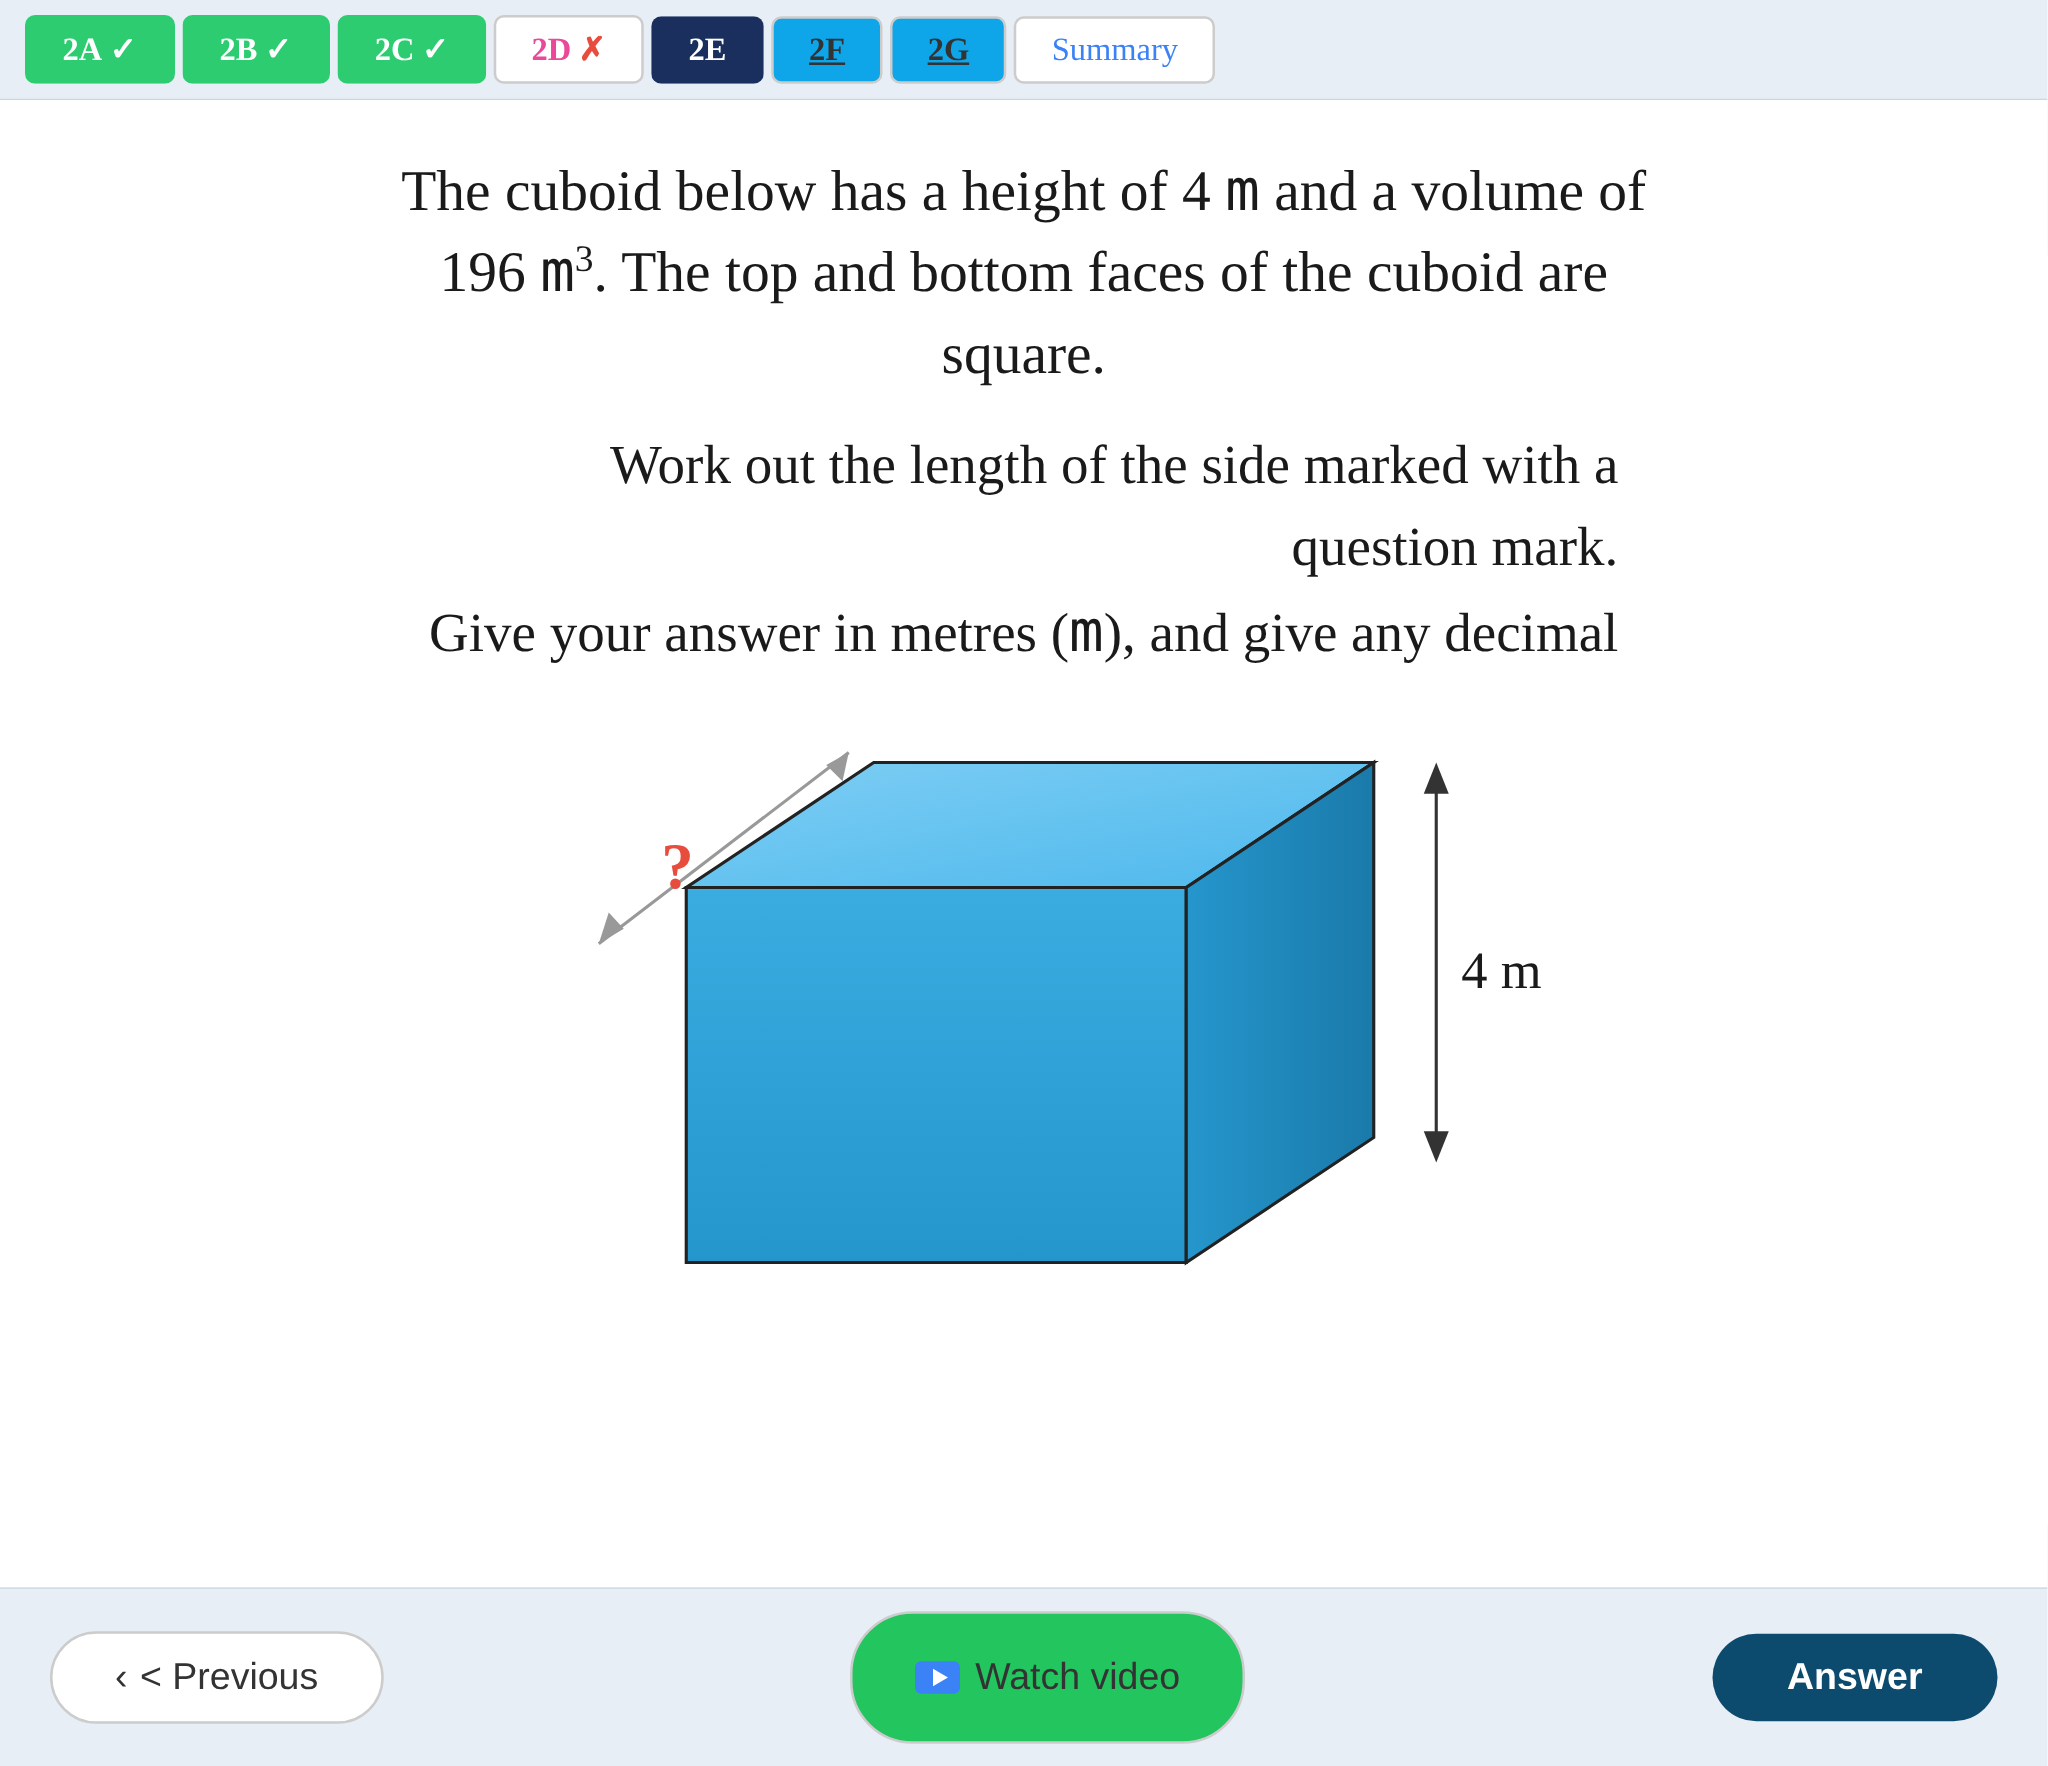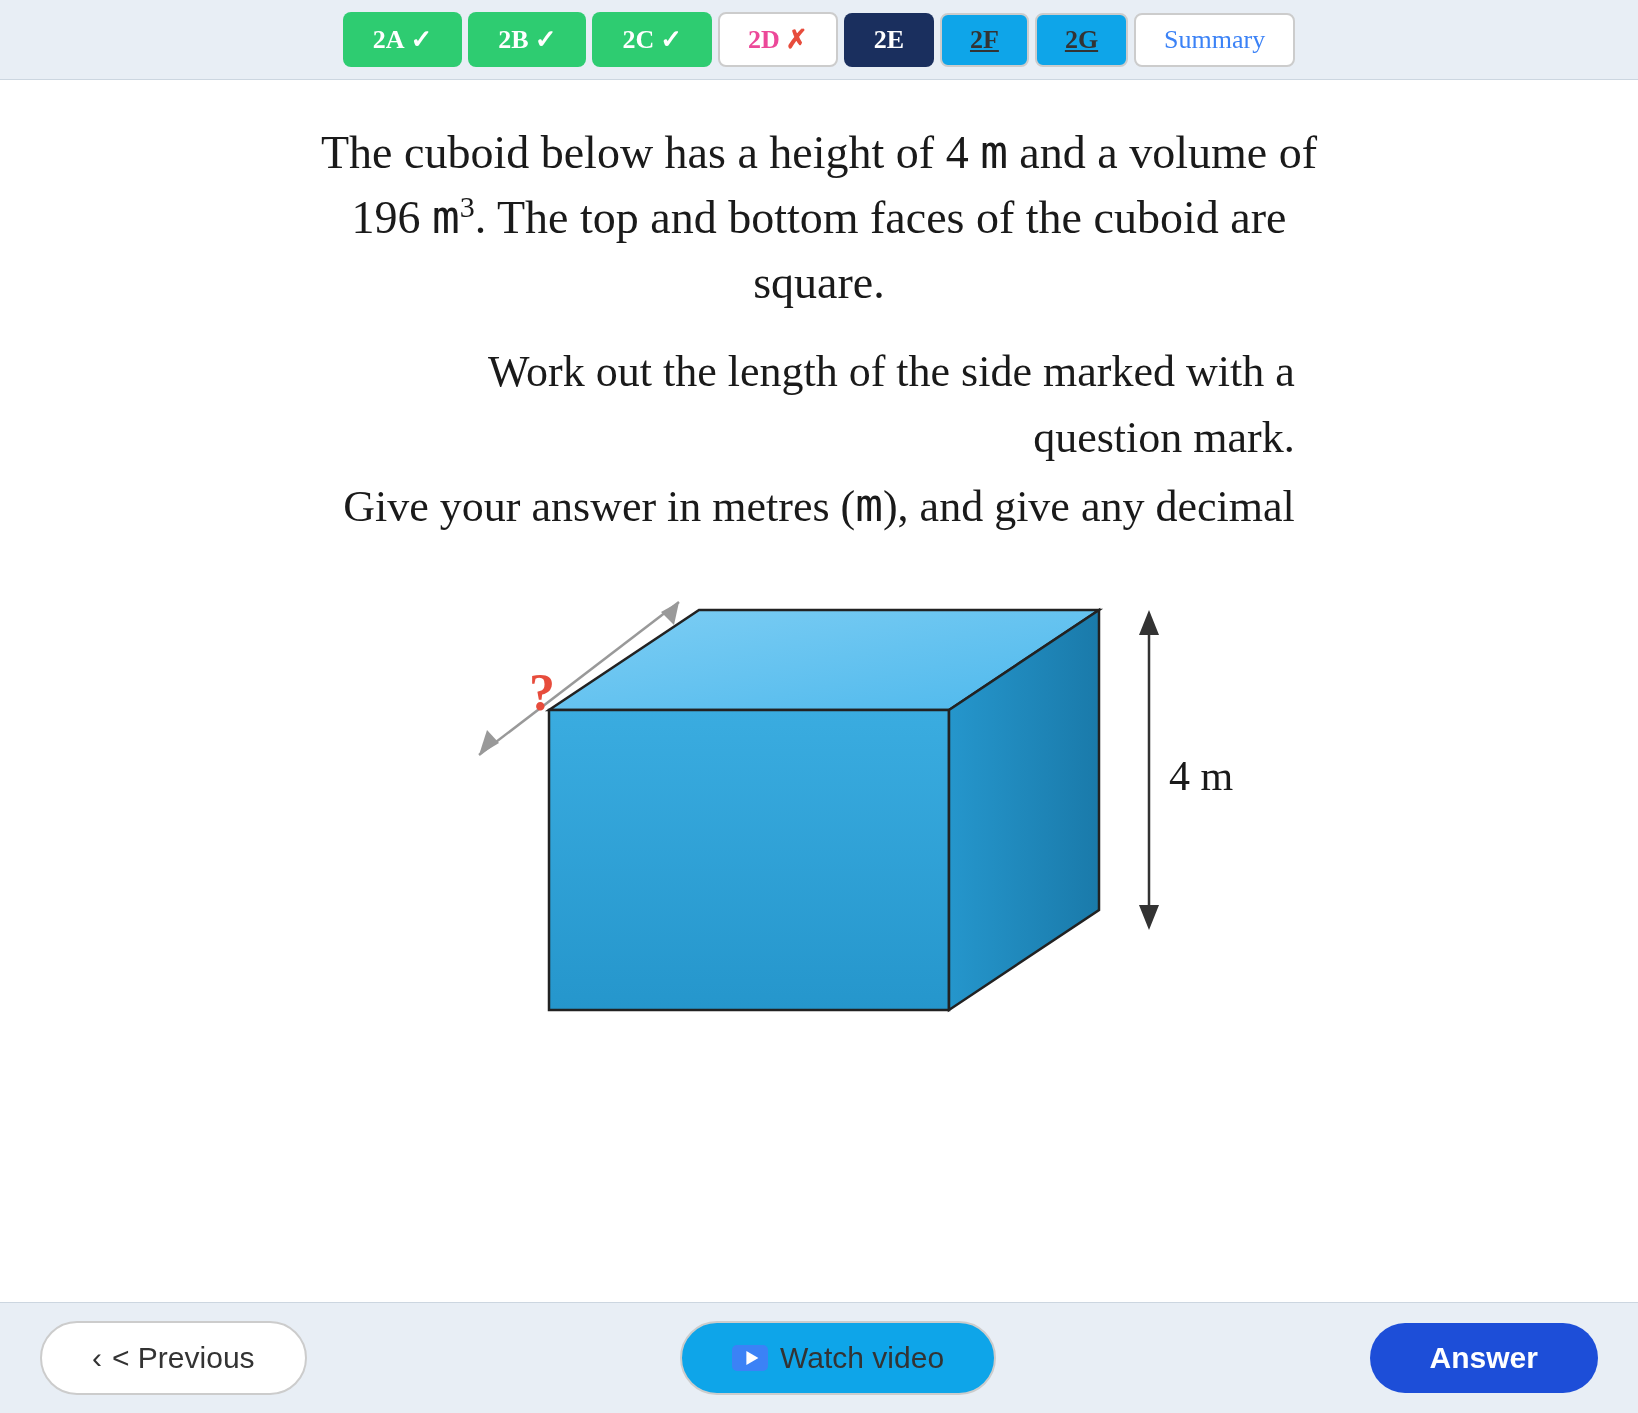--- a/index.html
+++ b/index.html
@@ -11,21 +11,21 @@
       min-height: 1413px;
       display: flex;
       flex-direction: column;
       overflow-x: hidden;
     }
 
     
     .tab-bar {
       display: flex;
       align-items: center;
-      justify-content: center;
+      justify-content: flex-start;
       padding: 12px 20px;
       background: #e8eef5;
       gap: 6px;
       border-bottom: 1px solid #ccd6e0;
     }
 
     .tab {
       padding: 10px 28px;
       border-radius: 8px;
       font-size: 26px;
@@ -134,34 +134,34 @@
       border-radius: 50px;
       padding: 18px 50px;
       font-size: 30px;
       cursor: pointer;
       display: flex;
       align-items: center;
       gap: 10px;
     }
 
     .btn-watch {
-      background: #0ea5e9;
+      background: #22c55e;
       color: #333;
       border: 2px solid #ccc;
       border-radius: 50px;
-      padding: 18px 50px;
+      padding: 34px 50px;
       font-size: 30px;
       cursor: pointer;
       display: flex;
       align-items: center;
       gap: 12px;
     }
 
     .btn-answer {
-      background: #1d4ed8;
+      background: #0c4a6e;
       color: white;
       border: none;
       border-radius: 50px;
       padding: 18px 60px;
       font-size: 30px;
       font-weight: bold;
       cursor: pointer;
     }
 
     .watch-icon {

